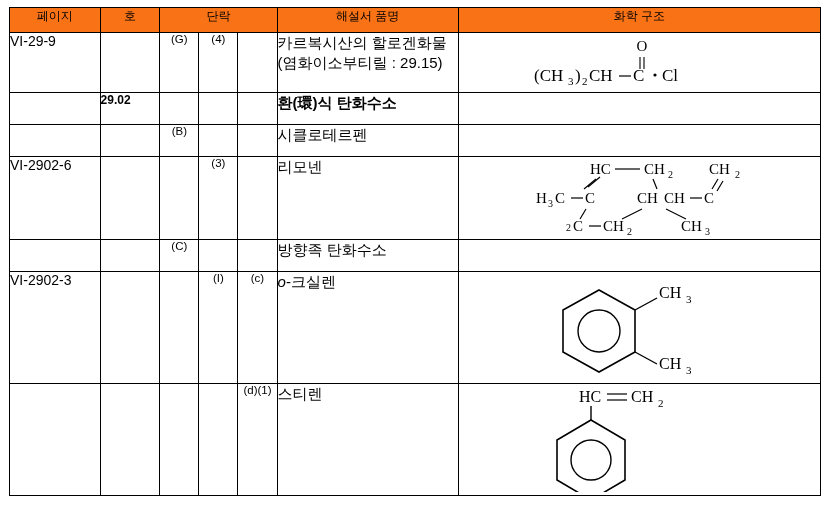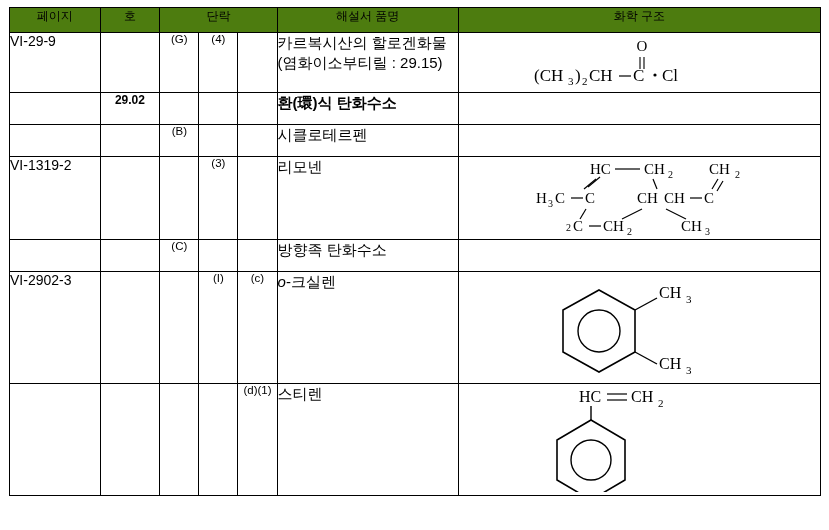--- a/index.html
+++ b/index.html
@@ -26,42 +26,41 @@
     margin: 7px 0 0 9px;
     font-size: 11.5px;
   }
   table.chem-table th,
   table.chem-table td {
     border: 1px solid #000000;
     padding: 0;
     vertical-align: top;
   }
   thead th {
-    background: #4d7c0f;
+    background: #f97316;
     text-align: center;
     font-weight: normal;
     height: 24px;
     vertical-align: middle;
     font-size: 12px;
   }
   .c-page   { width: 88px; }
   .c-ho     { width: 58px; }
   .c-par-a  { width: 38px; }
   .c-par-b  { width: 38px; }
   .c-par-c  { width: 38px; }
   .c-name   { width: 176px; }
   .c-struct { width: 352px; }
 
   td.page-cell {
     text-align: left;
     padding: 5px 0 0 6px;
     font-size: 14px;
   }
   td.ho-cell {
-    text-align: center;
     padding-top: 5px;
     font-weight: bold;
     font-size: 12px;
   }
   td.par-cell {
     text-align: center;
     padding-top: 5px;
     font-size: 11.5px;
   }
   td.name-cell {
@@ -155,21 +154,21 @@
         <td class="page-cell"></td>
         <td class="ho-cell"></td>
         <td class="par-cell">(B)</td>
         <td class="par-cell"></td>
         <td class="par-cell"></td>
         <td class="name-cell">시클로테르펜</td>
         <td class="struct-cell"></td>
       </tr>
 
       <tr style="height:82px">
-        <td class="page-cell">VI-1319-2</td>
+        <td class="page-cell">VI-2902-6</td>
         <td class="ho-cell"></td>
         <td class="par-cell"></td>
         <td class="par-cell">(3)</td>
         <td class="par-cell"></td>
         <td class="name-cell">리모넨</td>
         <td class="struct-cell">
           <div class="struct-wrap">
             <svg width="250" height="82" viewBox="0 0 250 82">
               <g font-family="'Liberation Serif',serif" font-size="15">
 

